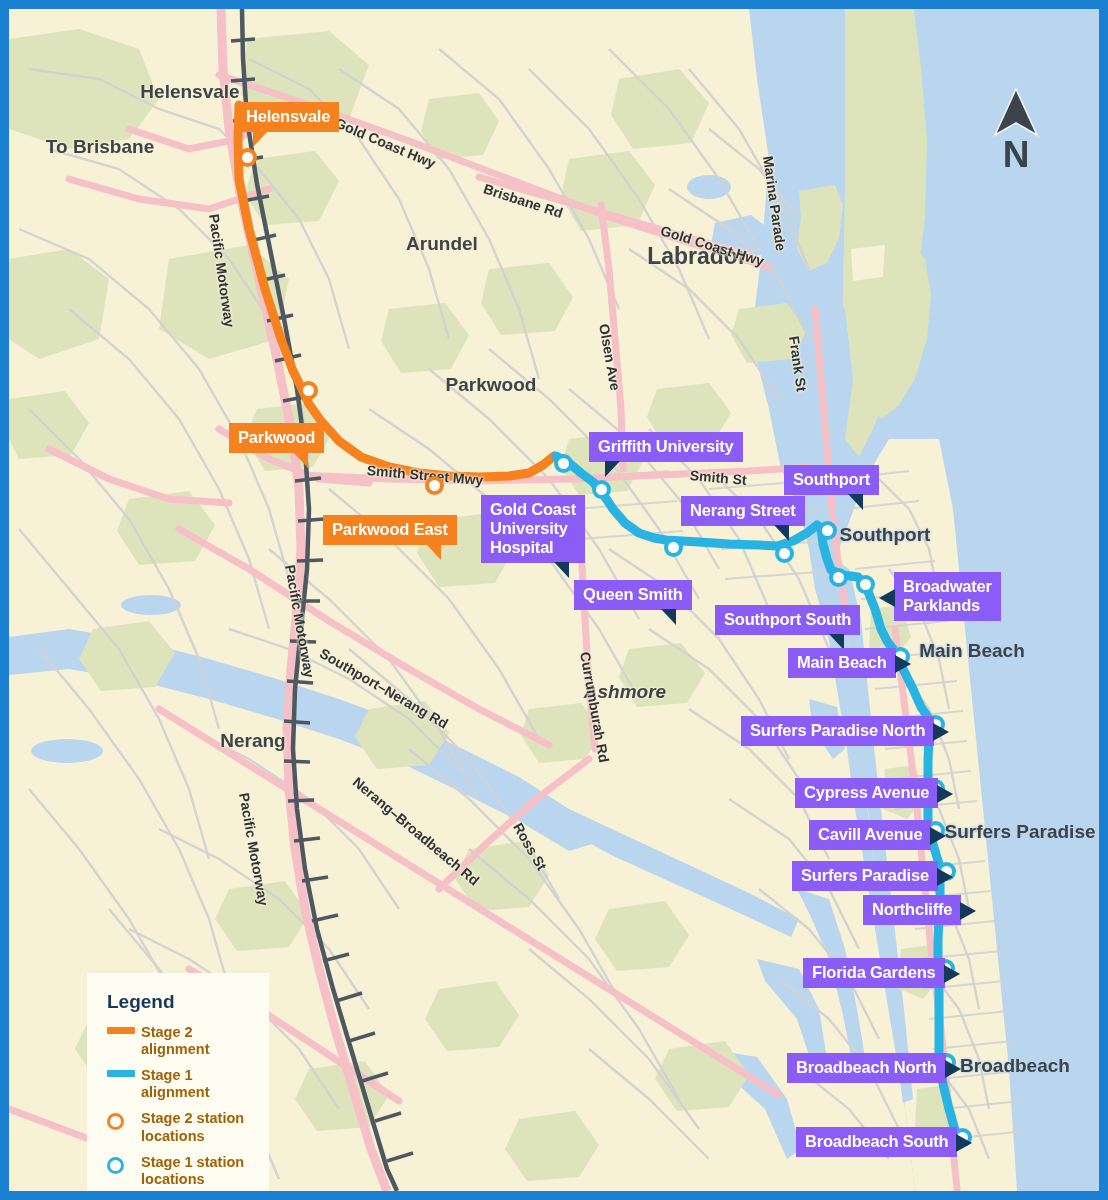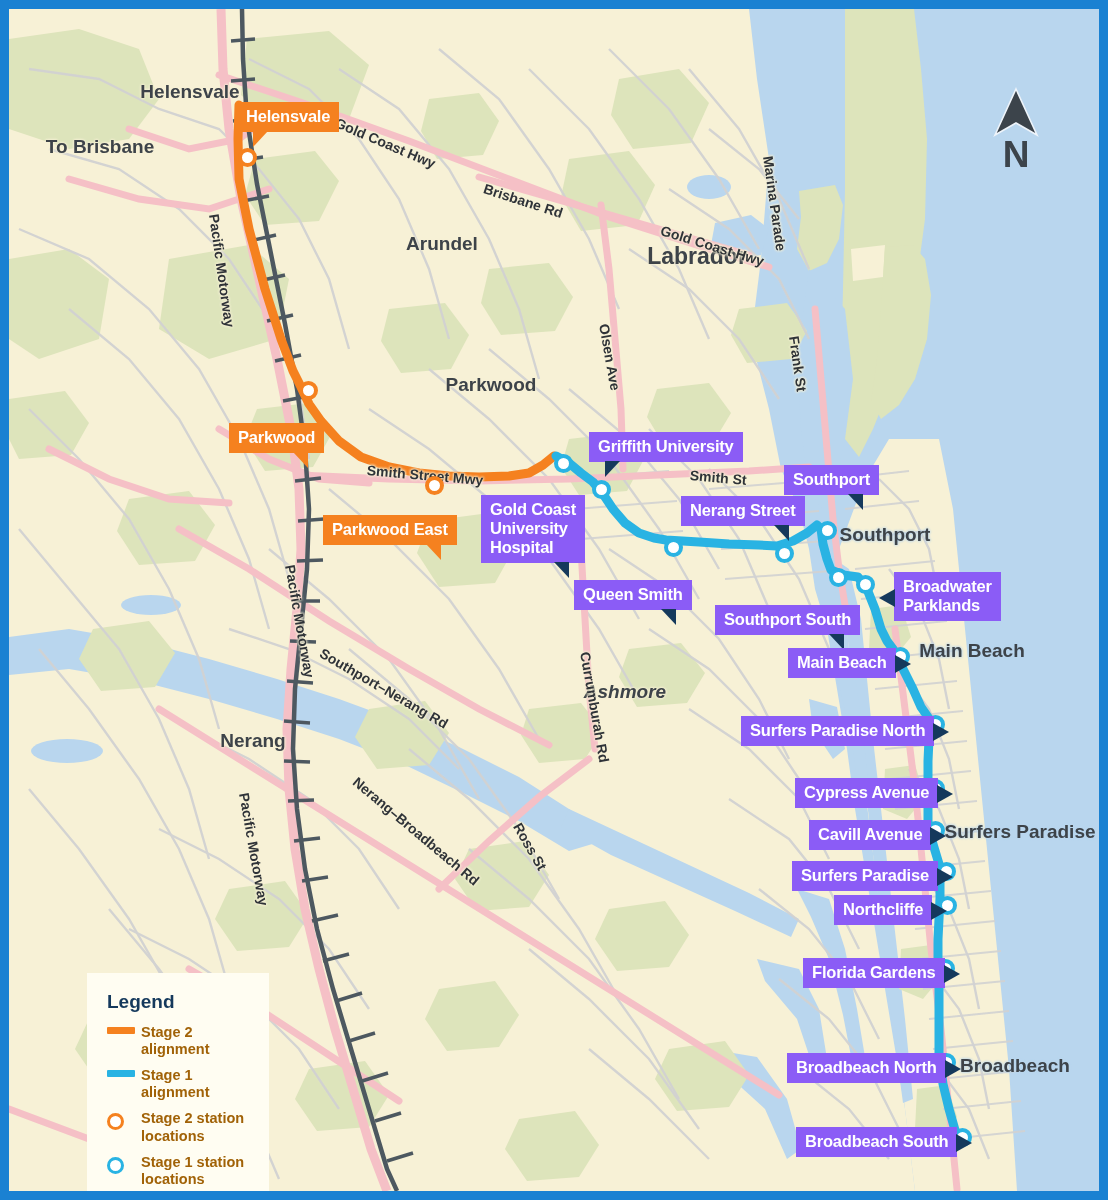--- a/index.html
+++ b/index.html
@@ -455,21 +455,21 @@
       <div class="callout navy" style="left: 779px; top: 639px; pointer-events: auto;"><span>Main Beach</span><span class="tail right-mid"></span></div>
       <div style="position: absolute; width: 19px; height: 19px; border-radius: 50%; background: rgb(255, 255, 255); border: 4px solid rgb(41, 179, 227); pointer-events: auto; left: 916.5px; top: 705.5px;"></div>
       <div class="callout navy" style="left: 732px; top: 707px; pointer-events: auto;"><span>Surfers Paradise North</span><span class="tail right-mid"></span></div>
       <div style="position: absolute; width: 19px; height: 19px; border-radius: 50%; background: rgb(255, 255, 255); border: 4px solid rgb(41, 179, 227); pointer-events: auto; left: 916.5px; top: 769.5px;"></div>
       <div class="callout navy" style="left: 786px; top: 769px; pointer-events: auto;"><span>Cypress Avenue</span><span class="tail right-mid"></span></div>
       <div style="position: absolute; width: 19px; height: 19px; border-radius: 50%; background: rgb(255, 255, 255); border: 4px solid rgb(41, 179, 227); pointer-events: auto; left: 916.5px; top: 811.5px;"></div>
       <div class="callout navy" style="left: 800px; top: 811px; pointer-events: auto;"><span>Cavill Avenue</span><span class="tail right-mid"></span></div>
       <div style="position: absolute; width: 19px; height: 19px; border-radius: 50%; background: rgb(255, 255, 255); border: 4px solid rgb(41, 179, 227); pointer-events: auto; left: 927.5px; top: 852.5px;"></div>
       <div class="callout navy" style="left: 783px; top: 852px; pointer-events: auto;"><span>Surfers Paradise</span><span class="tail right-mid"></span></div>
       <div style="position: absolute; width: 19px; height: 19px; border-radius: 50%; background: rgb(255, 255, 255); border: 4px solid rgb(41, 179, 227); pointer-events: auto; left: 928.5px; top: 886.5px;"></div>
-      <div class="callout navy" style="left: 825px; top: 886px; pointer-events: auto;"><span>Northcliffe</span><span class="tail right-mid"></span></div>
+      <div class="callout navy" style="left: 854px; top: 886px; pointer-events: auto;"><span>Northcliffe</span><span class="tail right-mid"></span></div>
       <div style="position: absolute; width: 19px; height: 19px; border-radius: 50%; background: rgb(255, 255, 255); border: 4px solid rgb(41, 179, 227); pointer-events: auto; left: 926.5px; top: 949.5px;"></div>
       <div class="callout navy" style="left: 794px; top: 949px; pointer-events: auto;"><span>Florida Gardens</span><span class="tail right-mid"></span></div>
       <div style="position: absolute; width: 19px; height: 19px; border-radius: 50%; background: rgb(255, 255, 255); border: 4px solid rgb(41, 179, 227); pointer-events: auto; left: 927.5px; top: 1043.5px;"></div>
       <div class="callout navy" style="left: 778px; top: 1044px; pointer-events: auto;"><span>Broadbeach North</span><span class="tail right-mid"></span></div>
       <div style="position: absolute; width: 19px; height: 19px; border-radius: 50%; background: rgb(255, 255, 255); border: 4px solid rgb(41, 179, 227); pointer-events: auto; left: 943.5px; top: 1118.5px;"></div>
       <div class="callout navy" style="left: 787px; top: 1118px; pointer-events: auto;"><span>Broadbeach South</span><span class="tail right-mid"></span></div>
     </div>
 
   <div id="compass" style="left:972px; top:78px; width:70px;">
     <svg width="54" height="52" viewBox="0 0 54 52" style="display:block;margin:0 auto;">

